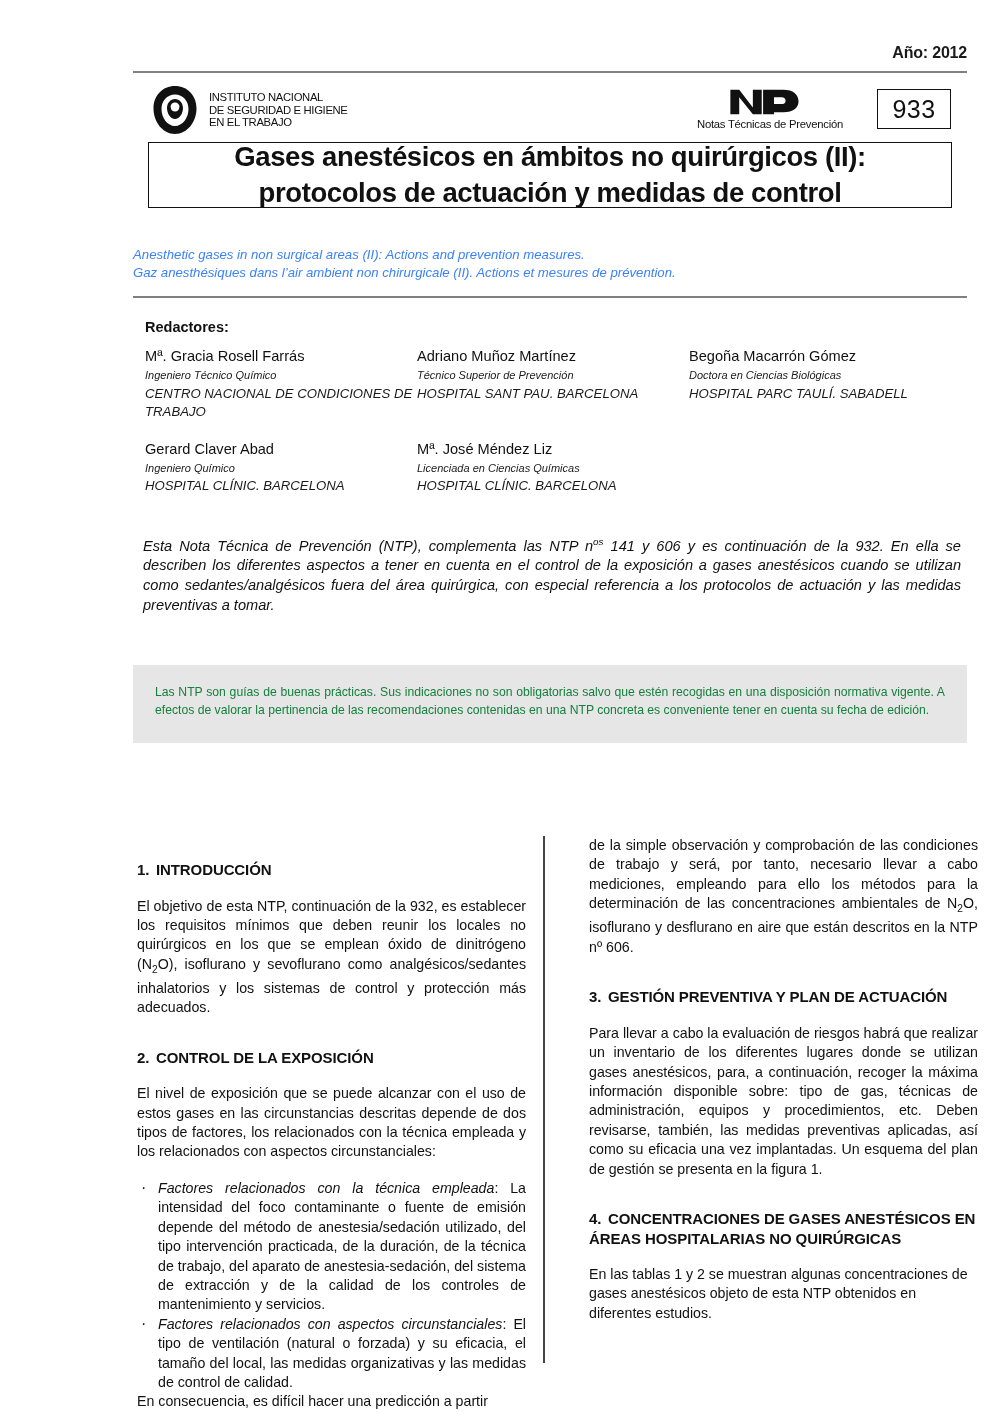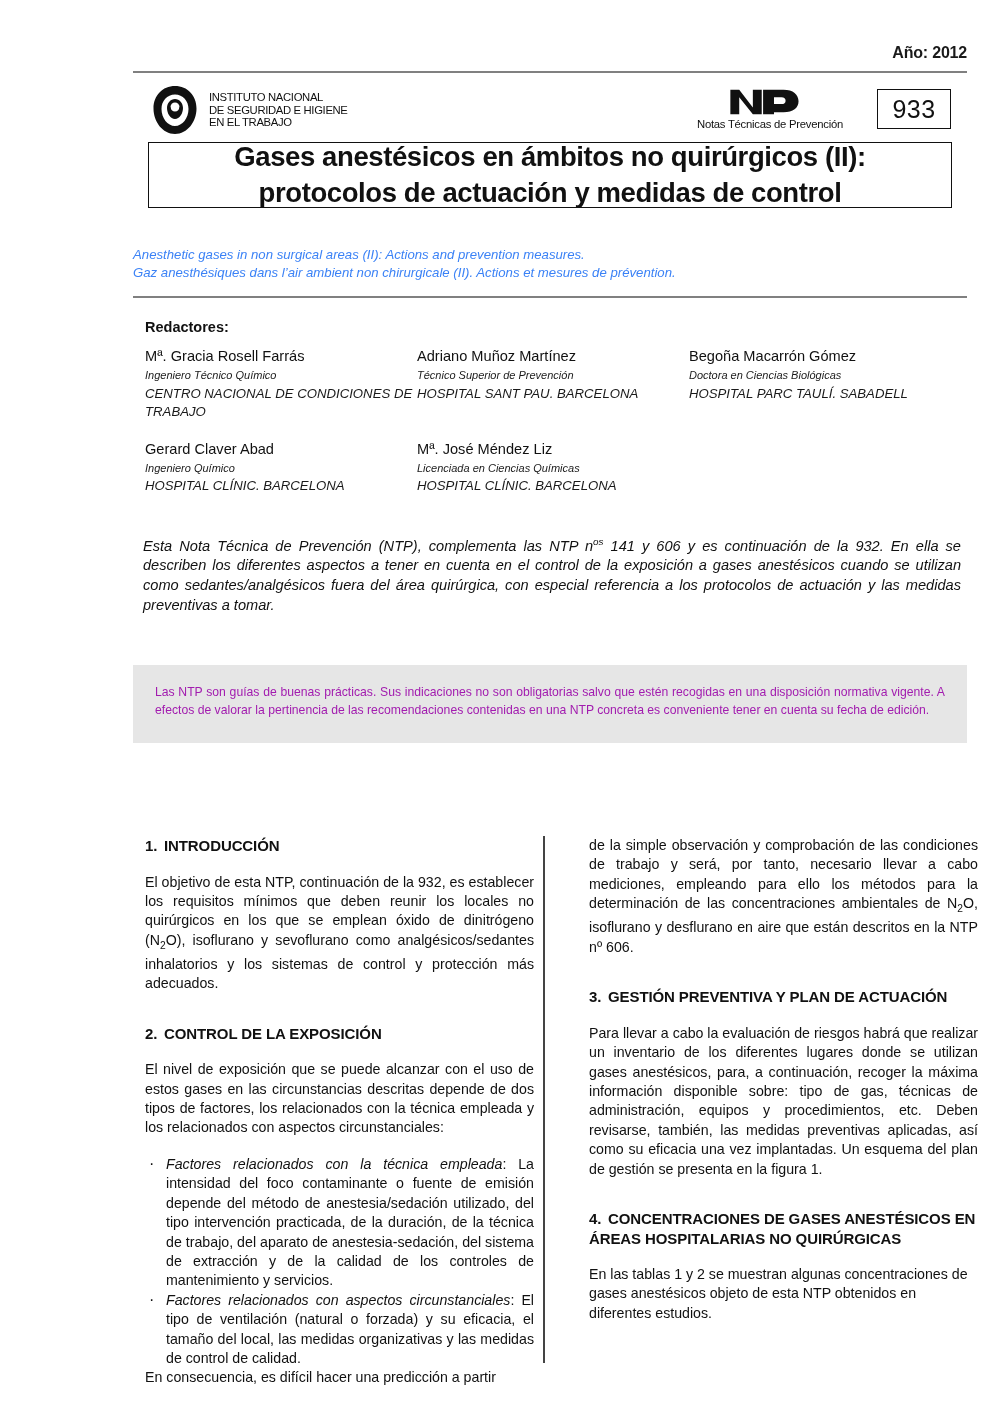--- a/index.html
+++ b/index.html
@@ -217,39 +217,39 @@
     width: 834px;
     height: 78px;
     background: #e6e6e6;
     box-sizing: border-box;
     padding: 18px 22px 0 22px;
   }
   .notice p {
     margin: 0;
     font-size: 12.2px;
     line-height: 18.4px;
-    color: #a21caf;
+    color: #15803d;
     text-align: justify;
   }
 
   
   .col-divider {
     position: absolute;
     left: 543px;
     top: 836px;
     width: 1.5px;
     height: 527px;
     background: #444;
   }
   .col {
     position: absolute;
     top: 836px;
     width: 389px;
   }
-  .col-left  { left: 145px; }
+  .col-left  { left: 137px; margin-top: 24px; }
   .col-right { left: 568px; margin-left: 21px; }
 
   h2.sec {
     margin: 0 0 17px 0;
     font-size: 15px;
     font-weight: bold;
     line-height: 19.5px;
     color: #111;
     letter-spacing: -0.1px;
   }

